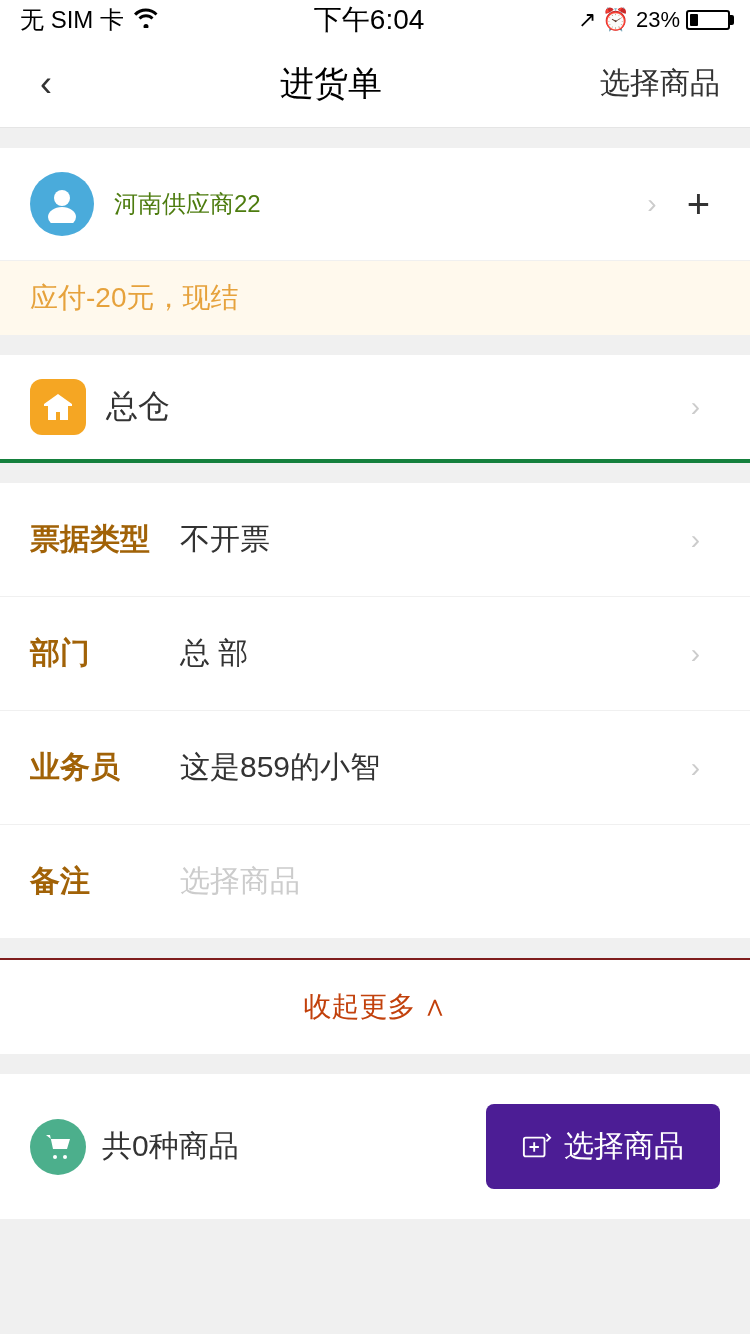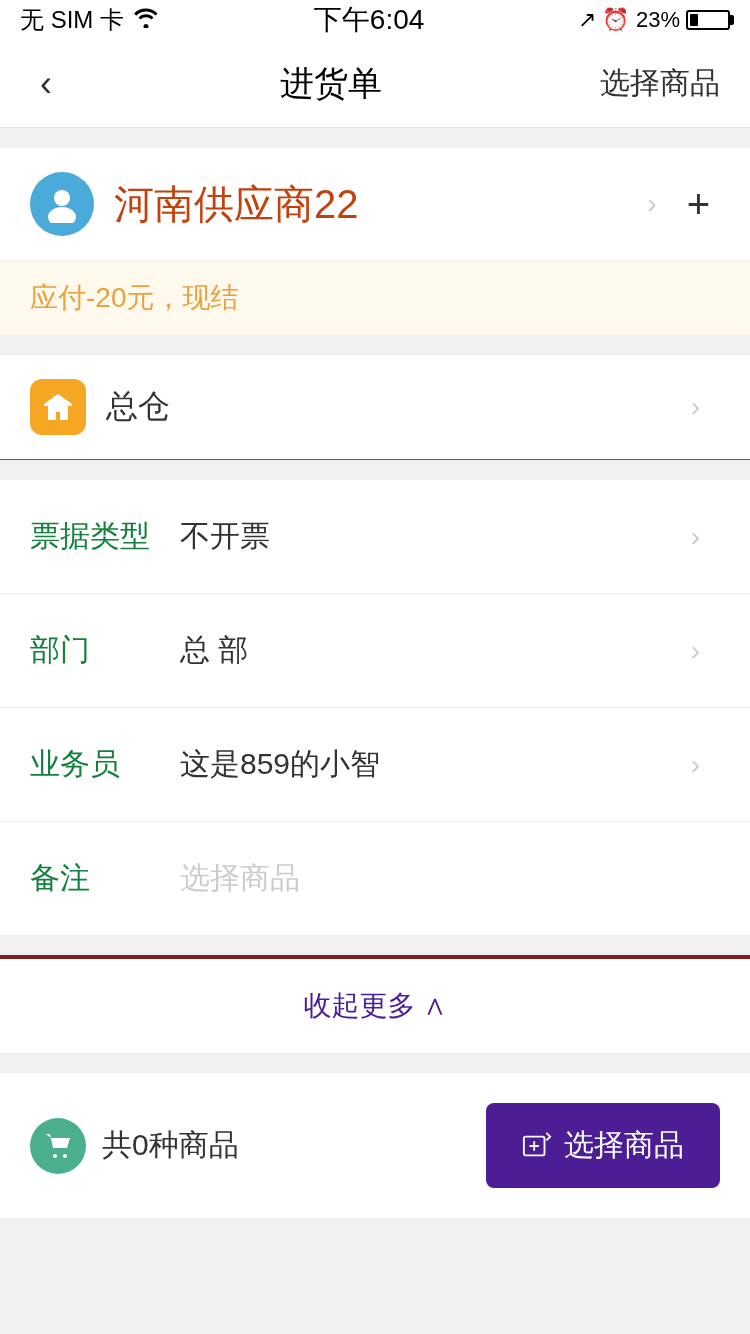--- a/index.html
+++ b/index.html
@@ -106,22 +106,22 @@
       border-radius: 50%;
       background: #4AABDB;
       display: flex;
       align-items: center;
       justify-content: center;
       margin-right: 20px;
       flex-shrink: 0;
     }
     .supplier-name {
       flex: 1;
-      font-size: 40px;
-      color: #c2410c;
+      font-size: 24px;
+      color: #4d7c0f;
     }
     .chevron-right {
       color: #ccc;
       font-size: 28px;
       margin-right: 20px;
     }
     .plus-btn {
       font-size: 40px;
       color: #333;
       padding: 0 10px;
@@ -176,47 +176,48 @@
       align-items: center;
       padding: 36px 30px;
       border-bottom: 1px solid #f0f0f0;
       cursor: pointer;
     }
     .form-row:last-child {
       border-bottom: none;
     }
     .form-label {
       font-size: 30px;
-      color: #15803d;
+      color: #a16207;
       width: 120px;
       flex-shrink: 0;
+      font-weight: bold;
     }
     .form-value {
       flex: 1;
       font-size: 30px;
       color: #333;
       margin-left: 30px;
     }
     .form-value.placeholder {
       color: #ccc;
     }
 
     
     .collapse-row {
       background: #fff;
       margin-top: 20px;
       padding: 28px 30px;
       text-align: center;
       font-size: 28px;
-      color: #4c1d95;
+      color: #c2410c;
       display: flex;
       justify-content: center;
       gap: 8px;
       cursor: pointer;
-      border-top: 4px solid #7f1d1d;
+      border-top: 2px solid #7f1d1d;
     }
 
     
     .bottom-section {
       background: #fff;
       margin-top: 20px;
       padding: 30px;
       display: flex;
       align-items: center;
       justify-content: space-between;
@@ -307,21 +308,21 @@
         <ellipse cx="19" cy="32" rx="14" ry="10" fill="white"></ellipse>
       </svg>
     </div>
     <span class="supplier-name">河南供应商22</span>
     <span class="chevron-right">›</span>
     <span class="plus-btn">+</span>
   </div>
   <div class="notice-row">应付-20元，现结</div>
 </div>
 
-<div style="background:#fff; margin-top:20px; border-bottom:1px solid #15803d;">
+<div style="background:#fff; margin-top:20px; border-bottom:4px solid #15803d;">
   <div class="warehouse-row">
     <div class="warehouse-icon">
       <svg viewBox="0 0 34 34" fill="white">
         <path d="M17 4L3 14v2h4v14h8v-8h4v8h8V16h4v-2L17 4z"></path>
       </svg>
     </div>
     <span class="warehouse-name">总仓</span>
     <span class="chevron-right">›</span>
   </div>
 </div>

